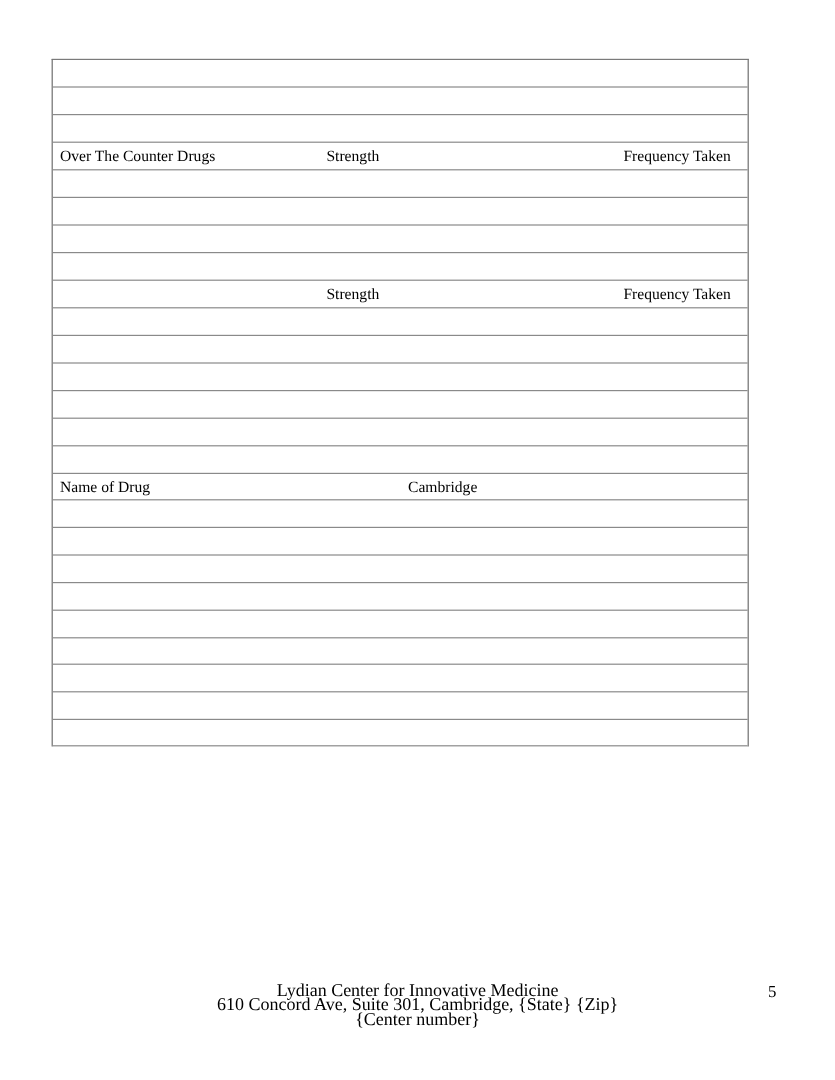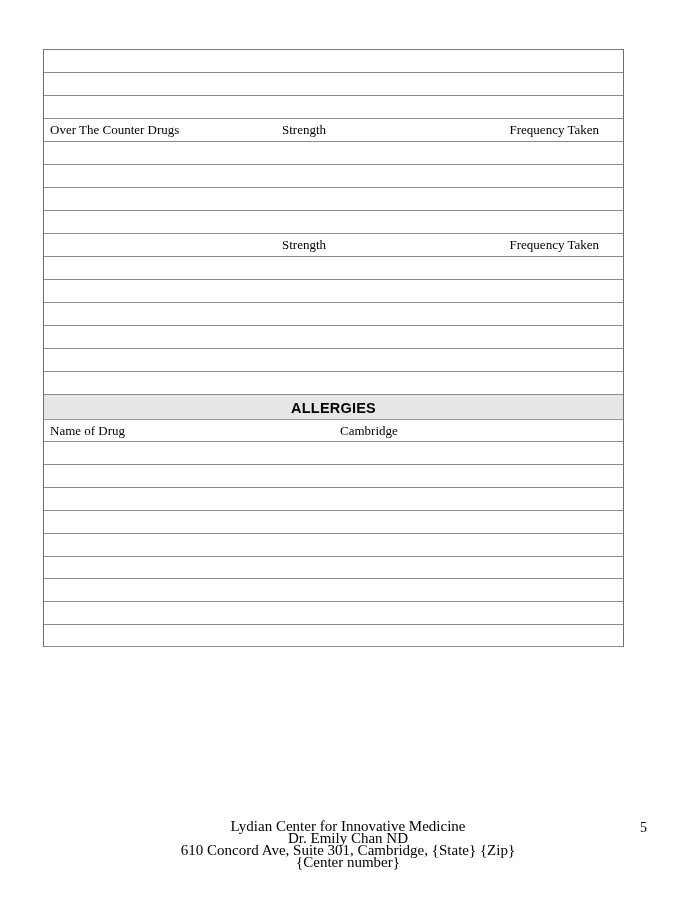--- a/index.html
+++ b/index.html
@@ -3,22 +3,22 @@
 <meta charset="utf-8">
 <style>
   html, body { margin: 0; padding: 0; background: #ffffff; }
   body { width: 696px; height: 900px; position: relative; overflow: hidden; font-family: "Liberation Serif", serif; color: #000; }
   .form-table { position: absolute; left: 43px; top: 49px; width: 581px; border-left: 1.5px solid #6e6e6e; border-right: 1.5px solid #6e6e6e; border-top: 1.5px solid #7a7a7a; box-sizing: border-box; }
   .row { position: relative; height: 23px; border-bottom: 1.5px solid #8a8a8a; box-sizing: border-box; }
   .row.h22 { height: 22px; text-decoration: underline; }
   .row.band { height: 25px; background: #e6e6e6; border-bottom: 1px solid #9a9a9a; }
   .cell { position: absolute; top: 0; line-height: 22px; font-size: 13px; white-space: nowrap; text-align: center; }
   .c1 { left: 6px; }
-  .c2 { left: 238px; }
-  .c3 { right: 24px; }
+  .c2 { left: 228px; }
+  .c3 { right: 14px; }
   .c-reaction { left: 296px; }
   .band-title { position: absolute; left: 0; right: 0; top: 0; text-align: center; line-height: 26px; font-family: "Liberation Sans", sans-serif; font-weight: bold; font-size: 14.5px; letter-spacing: 0.2px; }
   .footer { position: absolute; left: 0; width: 696px; top: 820px; text-align: center; font-size: 15px; line-height: 12px; }
   .page-number { position: absolute; left: 640px; top: 820px; font-size: 14px; }
 </style>
 </head>
 <body>
 
 <div class="form-table">
 
@@ -40,39 +40,35 @@
     <span class="cell c2">Strength</span>
     <span class="cell c3">Frequency Taken</span>
   </div>
   <div class="row"></div>
   <div class="row"></div>
   <div class="row"></div>
   <div class="row"></div>
   <div class="row"></div>
   <div class="row"></div>
 
-  <div class="row band">
-    <span class="band-title">ALLERGIES</span>
-  </div>
   <div class="row h22">
     <span class="cell c1">Name of Drug</span>
     <span class="cell c-reaction">Cambridge</span>
   </div>
   <div class="row"></div>
   <div class="row"></div>
   <div class="row"></div>
 
   <div class="row"></div>
   <div class="row"></div>
   <div class="row h22"></div>
 
   <div class="row"></div>
   <div class="row"></div>
   <div class="row h22"></div>
 </div>
 
 <div class="footer">
   <div>Lydian Center for Innovative Medicine</div>
-  <div>Dr. Emily Chan ND</div>
   <div>610 Concord Ave, Suite 301, Cambridge, {State} {Zip}</div>
   <div>{Center number}</div>
 </div>
 <div class="page-number">5</div>
 
 </body></html>

